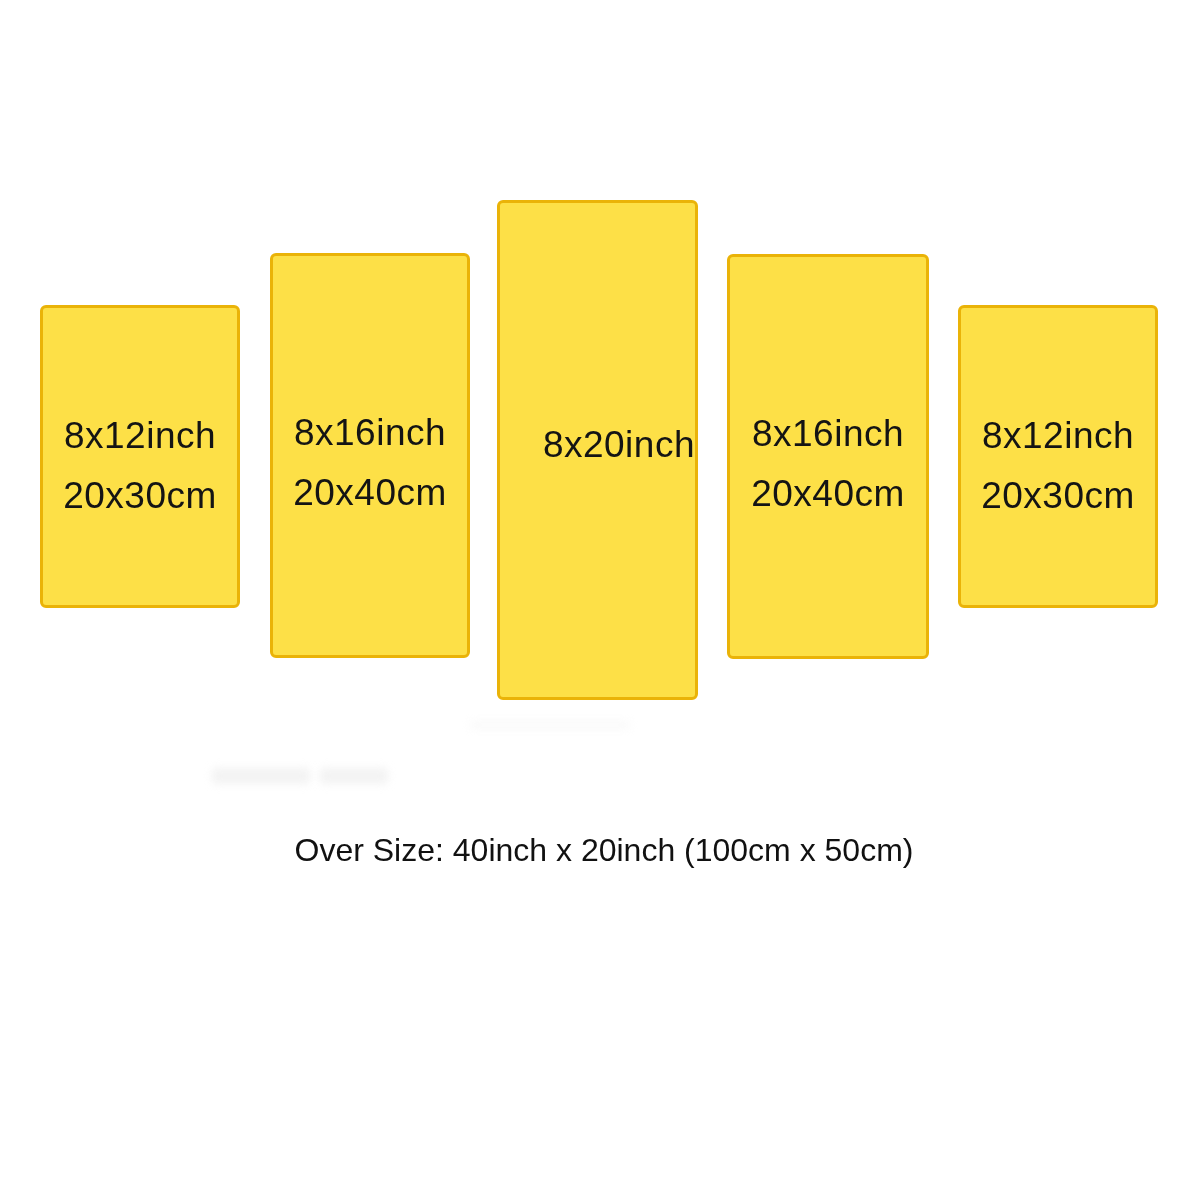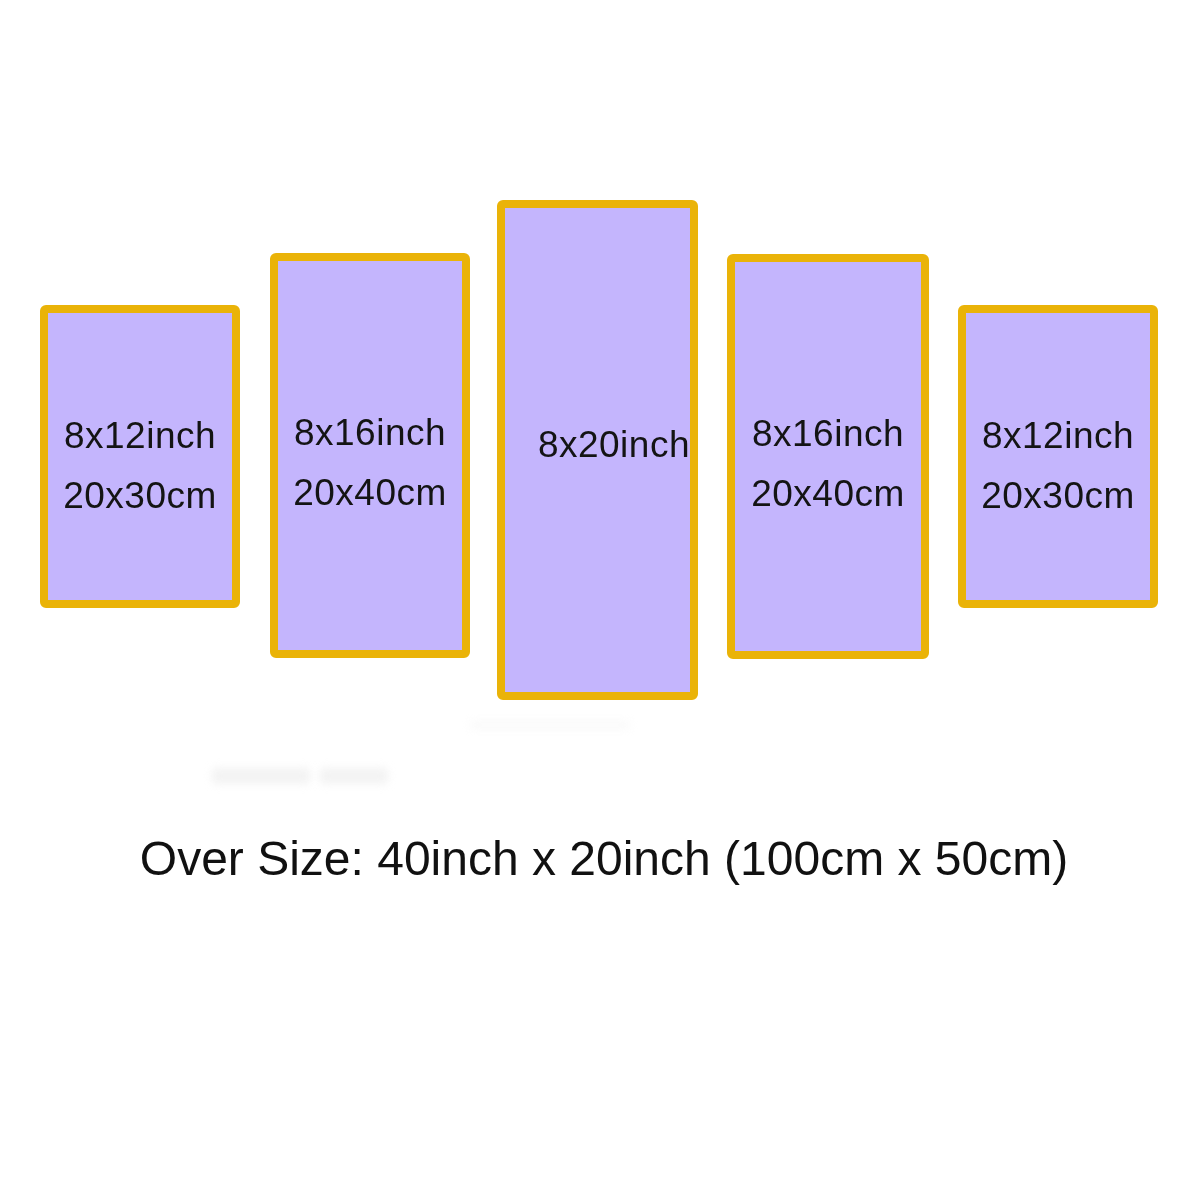--- a/index.html
+++ b/index.html
@@ -11,23 +11,23 @@
     position: relative;
     width: 1200px;
     height: 1200px;
     background: #ffffff;
     overflow: hidden;
     font-family: "Liberation Sans", sans-serif;
   }
   .panel {
     position: absolute;
     box-sizing: border-box;
-    border: 8px solid #eab308;
+    border: 3px solid #eab308;
     border-radius: 6px;
-    background: #c4b5fd;
+    background: #fde047;
     display: flex;
     flex-direction: column;
     align-items: center;
     justify-content: center;
   }
   .panel .text-block {
     display: flex;
     flex-direction: column;
     align-items: center;
     gap: 17px;
@@ -49,21 +49,21 @@
   .p1 .text-block, .p5 .text-block { transform: translateY(10px); }
   .p2 .text-block, .p4 .text-block { transform: translateY(8px); }
   .p3 .text-block { transform: translateY(-5px); }
 
   .caption {
     position: absolute;
     left: 8px;
     right: 0;
     top: 833px;
     text-align: center;
-    font-size: 48px;
+    font-size: 32px;
     line-height: 1.1;
     color: #111111;
     white-space: nowrap;
   }
 
   
   .smudge {
     position: absolute;
     background: #e9e9e9;
     opacity: 0.55;

